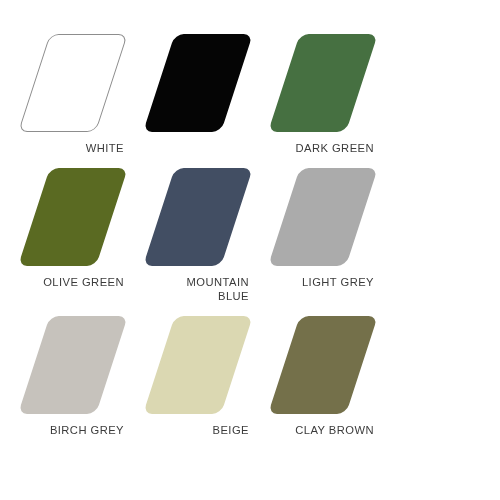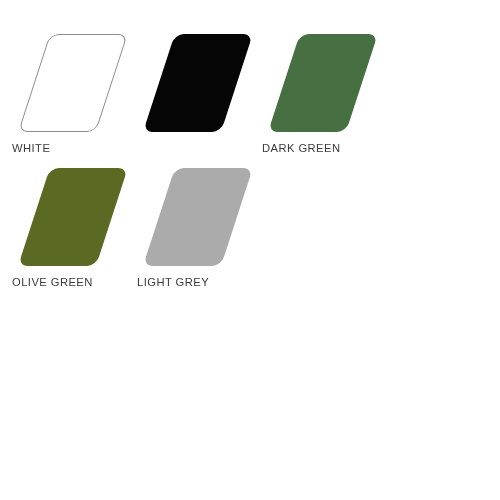--- a/index.html
+++ b/index.html
@@ -27,20 +27,21 @@
     display: flex;
     align-items: flex-start;
     padding-left: 10px;
     margin-bottom: 12px;
   }
 
   .swatch-cell {
     width: 125px;
     flex: 0 0 125px;
     box-sizing: border-box;
+    text-align: right;
   }
 
   
   .swatch-shape-wrap {
     width: 125px;
     height: 98px;
     position: relative;
   }
 
   .swatch-shape {
@@ -102,20 +103,48 @@
 
   <div class="swatch-row">
     <div class="swatch-cell">
       <div class="swatch-shape-wrap">
         <div class="swatch-shape" style="background: rgb(90, 106, 34);"></div>
       </div>
       <span class="swatch-label">OLIVE GREEN</span>
     </div>
     <div class="swatch-cell">
       <div class="swatch-shape-wrap">
+        <div class="swatch-shape" style="background: rgb(66, 78, 99);"></div>
+      </div>
+      <span class="swatch-label">MOUNTAIN
+BLUE</span>
+    </div>
+    <div class="swatch-cell">
+      <div class="swatch-shape-wrap">
         <div class="swatch-shape" style="background: rgb(171, 171, 171);"></div>
       </div>
       <span class="swatch-label">LIGHT GREY</span>
     </div>
   </div>
 
+  <div class="swatch-row">
+    <div class="swatch-cell">
+      <div class="swatch-shape-wrap">
+        <div class="swatch-shape" style="background: rgb(198, 194, 188);"></div>
+      </div>
+      <span class="swatch-label">BIRCH GREY</span>
+    </div>
+    <div class="swatch-cell">
+      <div class="swatch-shape-wrap">
+        <div class="swatch-shape" style="background: rgb(219, 216, 178);"></div>
+      </div>
+      <span class="swatch-label">BEIGE</span>
+    </div>
+    <div class="swatch-cell">
+      <div class="swatch-shape-wrap">
+        <div class="swatch-shape" style="background: rgb(116, 112, 74);"></div>
+      </div>
+      <span class="swatch-label">CLAY BROWN</span>
+    </div>
+    <div class="swatch-cell"></div>
+  </div>
 
 </div>
 
 </body></html>

